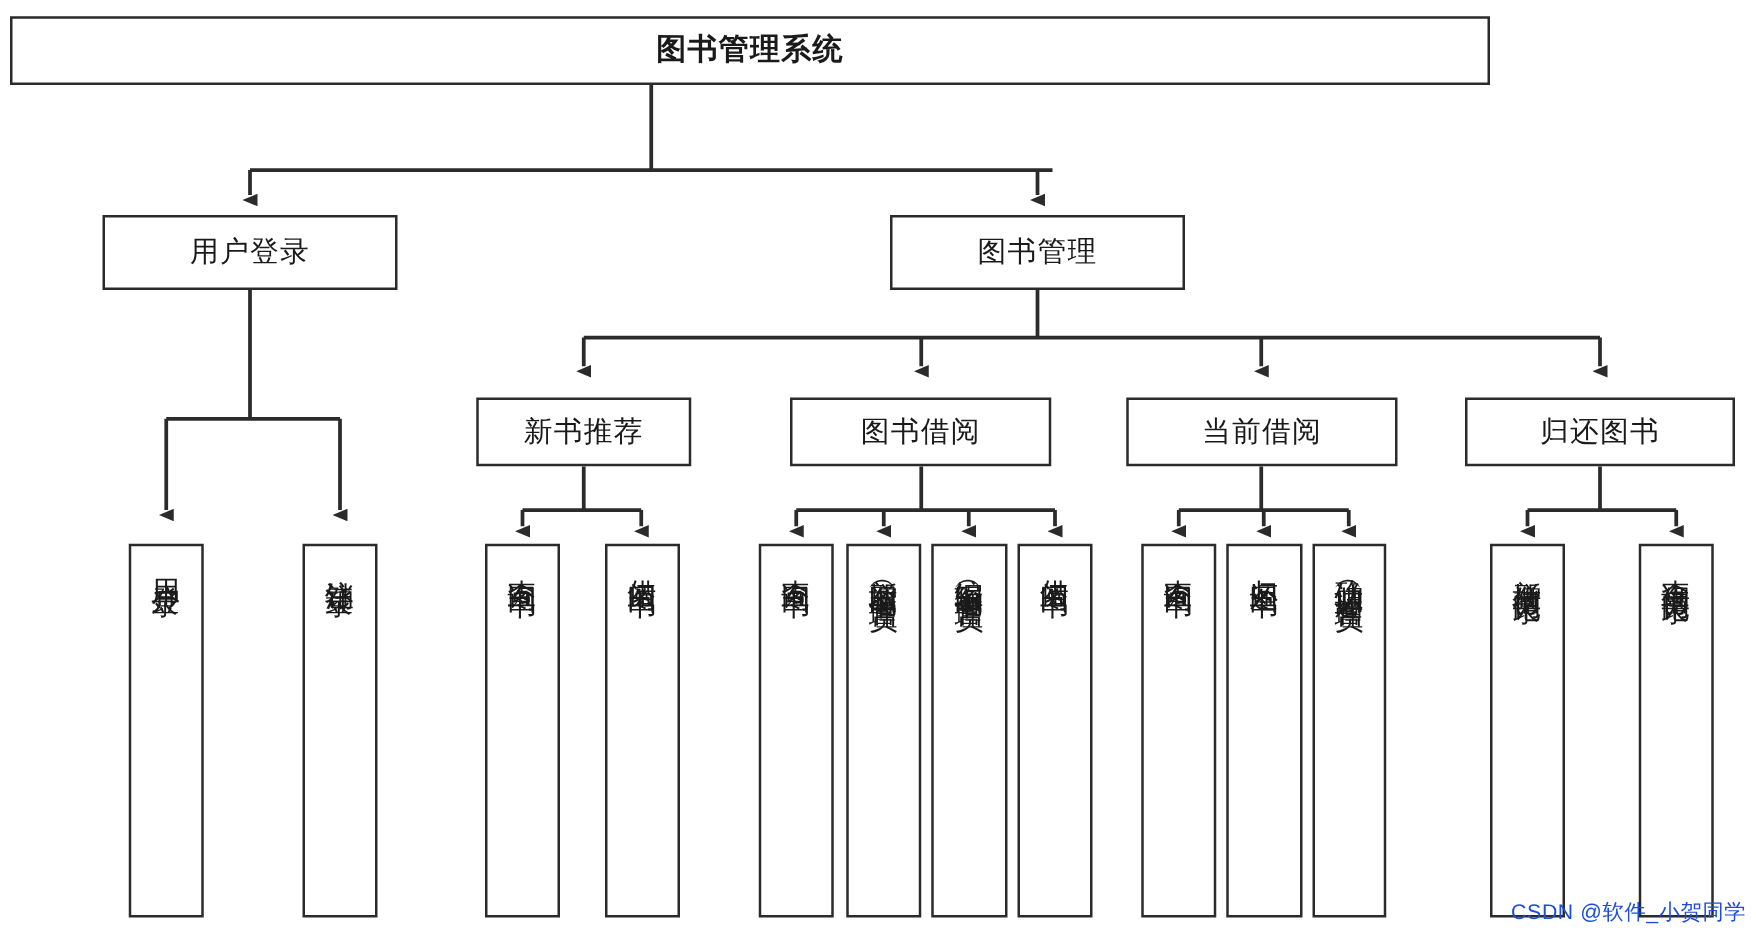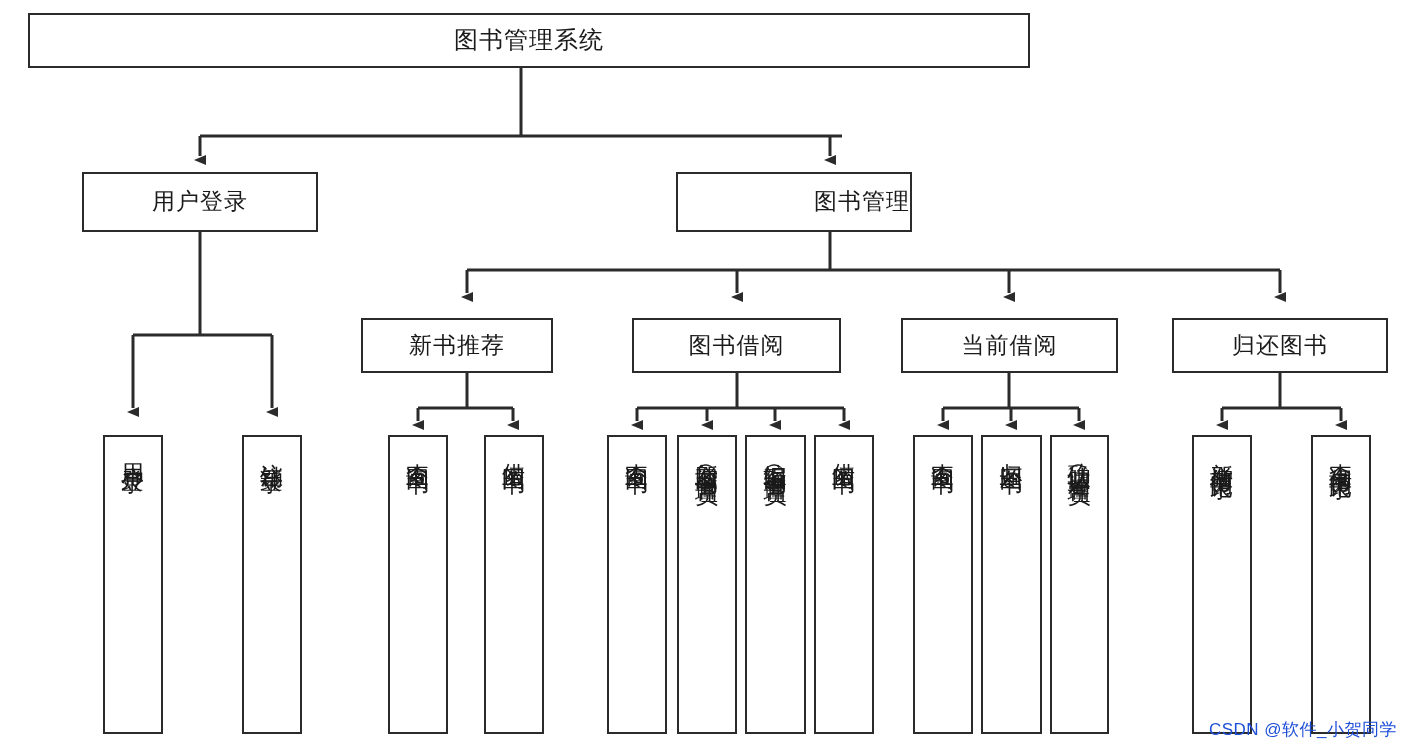--- a/index.html
+++ b/index.html
@@ -122,32 +122,32 @@
       <path d="M1011,408 L1011,421" marker-end="url(#arrow)"></path>
       <path d="M1079,408 L1079,421" marker-end="url(#arrow)"></path>
 
       <path d="M1280,373 L1280,408"></path>
       <path d="M1222,408 L1341,408"></path>
       <path d="M1222,408 L1222,421" marker-end="url(#arrow)"></path>
       <path d="M1341,408 L1341,421" marker-end="url(#arrow)"></path>
     </g>
   </svg>
 
-  <div class="node h-node root" style="left:28px; top:13px; width:1002px; height:55px;">
+  <div class="node h-node root" style="left:8px; top:13px; width:1184px; height:55px;font-weight:bold;">
     <span class="node-label">图书管理系统</span>
   </div>
 
   <div class="node h-node" style="left:82px; top:172px; width:236px; height:60px;">
     <span class="node-label">用户登录</span>
   </div>
-  <div class="node h-node" style="left:676px; top:172px; width:236px; height:60px;justify-content:flex-end;">
+  <div class="node h-node" style="left:712px; top:172px; width:236px; height:60px;">
     <span class="node-label">图书管理</span>
   </div>
 
-  <div class="node h-node" style="left:361px; top:318px; width:192px; height:55px;">
+  <div class="node h-node" style="left:381px; top:318px; width:172px; height:55px;">
     <span class="node-label">新书推荐</span>
   </div>
   <div class="node h-node" style="left:901px; top:318px; width:217px; height:55px;">
     <span class="node-label">当前借阅</span>
   </div>
   <div class="node h-node" style="left:632px; top:318px; width:209px; height:55px;">
     <span class="node-label">图书借阅</span>
   </div>
   <div class="node h-node" style="left:1172px; top:318px; width:216px; height:55px;">
     <span class="node-label">归还图书</span>

